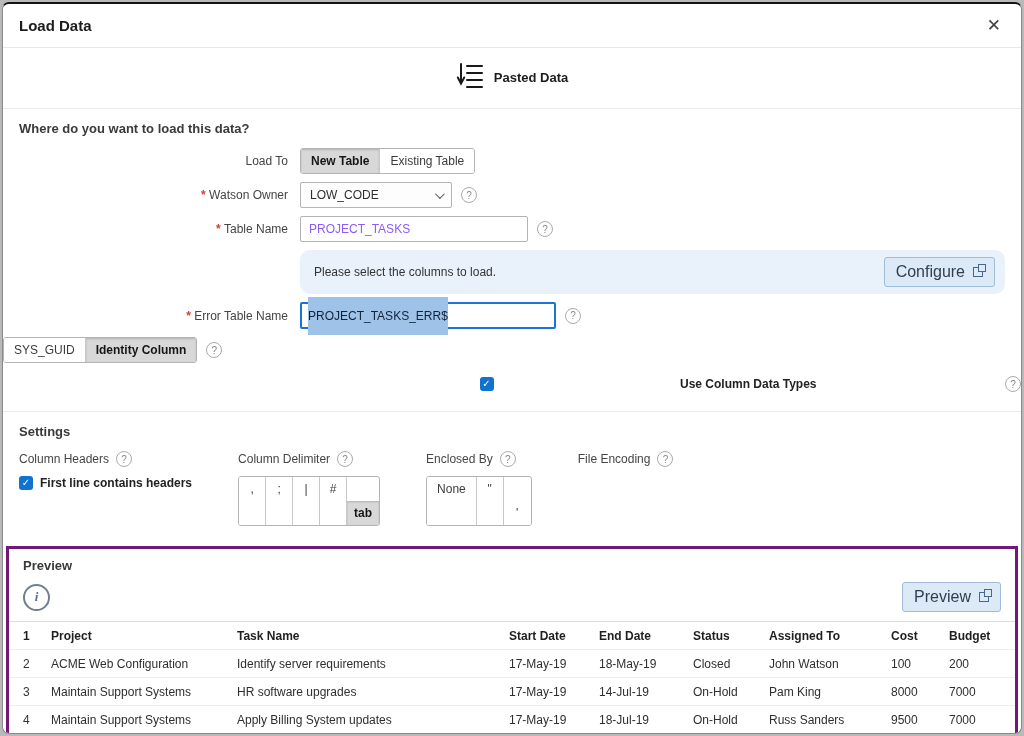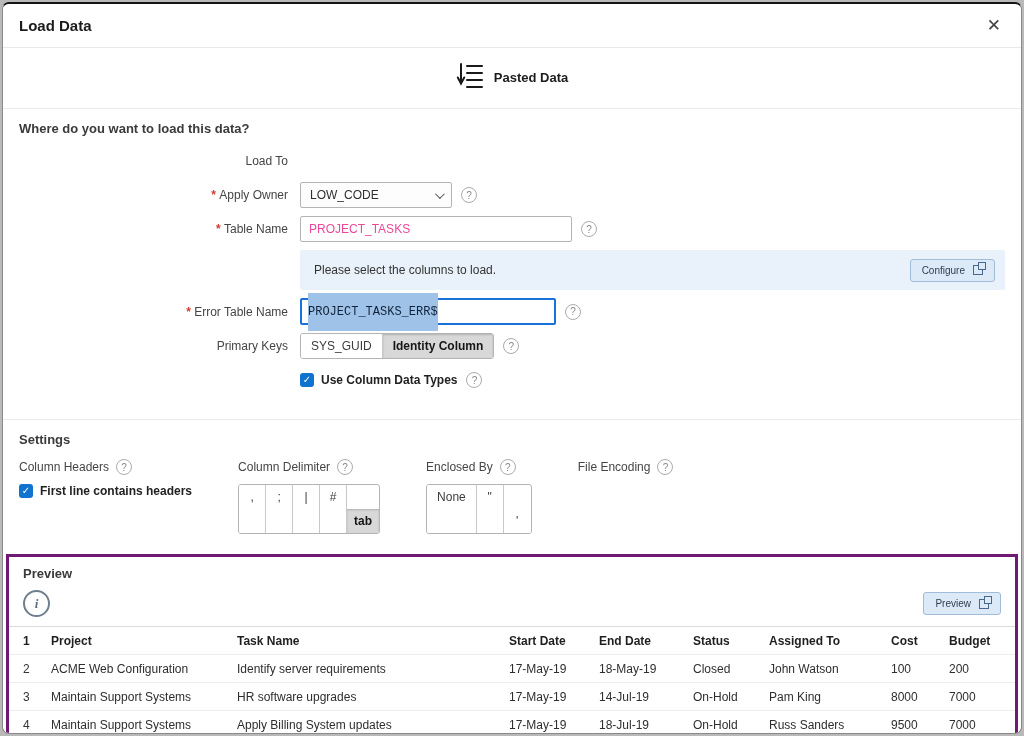--- a/index.html
+++ b/index.html
@@ -47,38 +47,38 @@
   .pill.sel { background:#d8d8d8; font-weight:bold; color:#161616; box-shadow: inset 0 1px 2px rgba(0,0,0,.18);}
   
   .fselect {
     display:inline-flex; align-items:center; justify-content:space-between;
     border:1px solid #b4b4b4; border-radius:2px; background:#fdfdfd;
     padding:5px 9px; font-size:12px; color:#2f2f2f; cursor:pointer;
   }
   .caret { width:7px; height:7px; border-right:1.6px solid #555; border-bottom:1.6px solid #555; transform:rotate(45deg) translateY(-2px); margin-left:14px; flex:none;}
   
   .tinput {
-    width:272px; height:26px; border:1px solid #b4b4b4; border-radius:2px;
-    padding:4px 8px; font-size:12px; color:#ec4899; font-family:inherit; background:#fff;
+    width:228px; height:26px; border:1px solid #b4b4b4; border-radius:2px;
+    padding:4px 8px; font-size:12px; color:#8b5cf6; font-family:inherit; background:#fff;
   }
   .tinput-focused {
     width:256px; height:27px; border:2px solid #1b72d8; border-radius:2px;
     padding:3px 6px; display:flex; align-items:center; background:#fff; cursor:text;
   }
-  .seltext { background:#9fc2e8; color:#10233b; font-size:12px; padding:12px 0; white-space:nowrap;font-family:Liberation Mono, monospace; }
+  .seltext { background:#9fc2e8; color:#10233b; font-size:12px; padding:12px 0; white-space:nowrap; }
   
   .cfg-bar {
-    flex:1; margin-right:16px; background:#e9f2fa; border-radius:2px;
+    flex:1; margin-right:16px; background:#e9f2fa; border-radius:10px;
     display:flex; align-items:center; padding:7px 10px 7px 14px; min-height:40px;
   }
   .cfg-text { color:#333; }
   .apx-btn {
     margin-left:auto; display:inline-flex; align-items:center; gap:8px;
     background:#dce9f6; border:1px solid #9fbcd8; border-radius:3px;
-    padding:5px 11px; font-size:10px; color:#2f3f50; cursor:pointer; white-space:nowrap; flex:none;
+    padding:5px 11px; font-size:16px; color:#2f3f50; cursor:pointer; white-space:nowrap; flex:none;
   }
   .win-icon { position:relative; width:10px; height:10px; border:1.4px solid #49678c; display:inline-block; flex:none;}
   .win-icon::after { content:""; position:absolute; right:-4px; top:-4px; width:6px; height:6px; border:1.4px solid #49678c; background:#dce9f6; }
   
   .cbox { width:14px; height:14px; background:#1173d0; border-radius:3px; display:inline-flex; align-items:center; justify-content:center; flex:none; cursor:pointer;}
   .cbox::after { content:"✓"; color:#fff; font-size:10px; font-weight:bold; line-height:1;}
   .cbox-label { font-weight:bold; color:#222; margin-left:7px; }
   
   .settings-grid { display:flex; padding:2px 16px 14px; gap:46px; flex:none;}
   .sgroup { display:flex; flex-direction:column; gap:9px; }
@@ -139,24 +139,28 @@
     </span>
     <span class="type-label">Pasted Data</span>
   </div>
 
   <div class="section-title">Where do you want to load this data?</div>
 
   <div class="form-area">
 
     <div class="frow">
       <div class="flabel">Load To</div>
-    </div>
-
-    <div class="frow">
-      <div class="flabel req">Apply Owner</div>
+      <div class="pillgroup">
+        <div class="pill sel">New Table</div>
+        <div class="pill">Existing Table</div>
+      </div>
+    </div>
+
+    <div class="frow">
+      <div class="flabel req">Watson Owner</div>
       <div class="fselect" style="width:152px;">
         <span>LOW_CODE</span>
         <span class="caret"></span>
       </div>
       <span class="help-icon">?</span>
     </div>
 
     <div class="frow">
       <div class="flabel req">Table Name</div>
       <input class="tinput" value="PROJECT_TASKS" style="">
@@ -176,29 +180,28 @@
 
     <div class="frow">
       <div class="flabel req">Error Table Name</div>
       <div class="tinput-focused">
         <span class="seltext">PROJECT_TASKS_ERR$</span>
       </div>
       <span class="help-icon">?</span>
     </div>
 
     <div class="frow">
-      <div class="flabel">Primary Keys</div>
       <div class="pillgroup">
         <div class="pill">SYS_GUID</div>
         <div class="pill sel">Identity Column</div>
       </div>
       <span class="help-icon">?</span>
     </div>
 
-    <div class="frow" style="margin-bottom:20px;">
+    <div class="frow" style="margin-bottom:8px;justify-content:space-between;">
       <div class="flabel"></div>
       <span class="cbox"></span>
       <span class="cbox-label">Use Column Data Types</span>
       <span class="help-icon">?</span>
     </div>
 
   </div>
 
   <div class="section-title">Settings</div>
 

